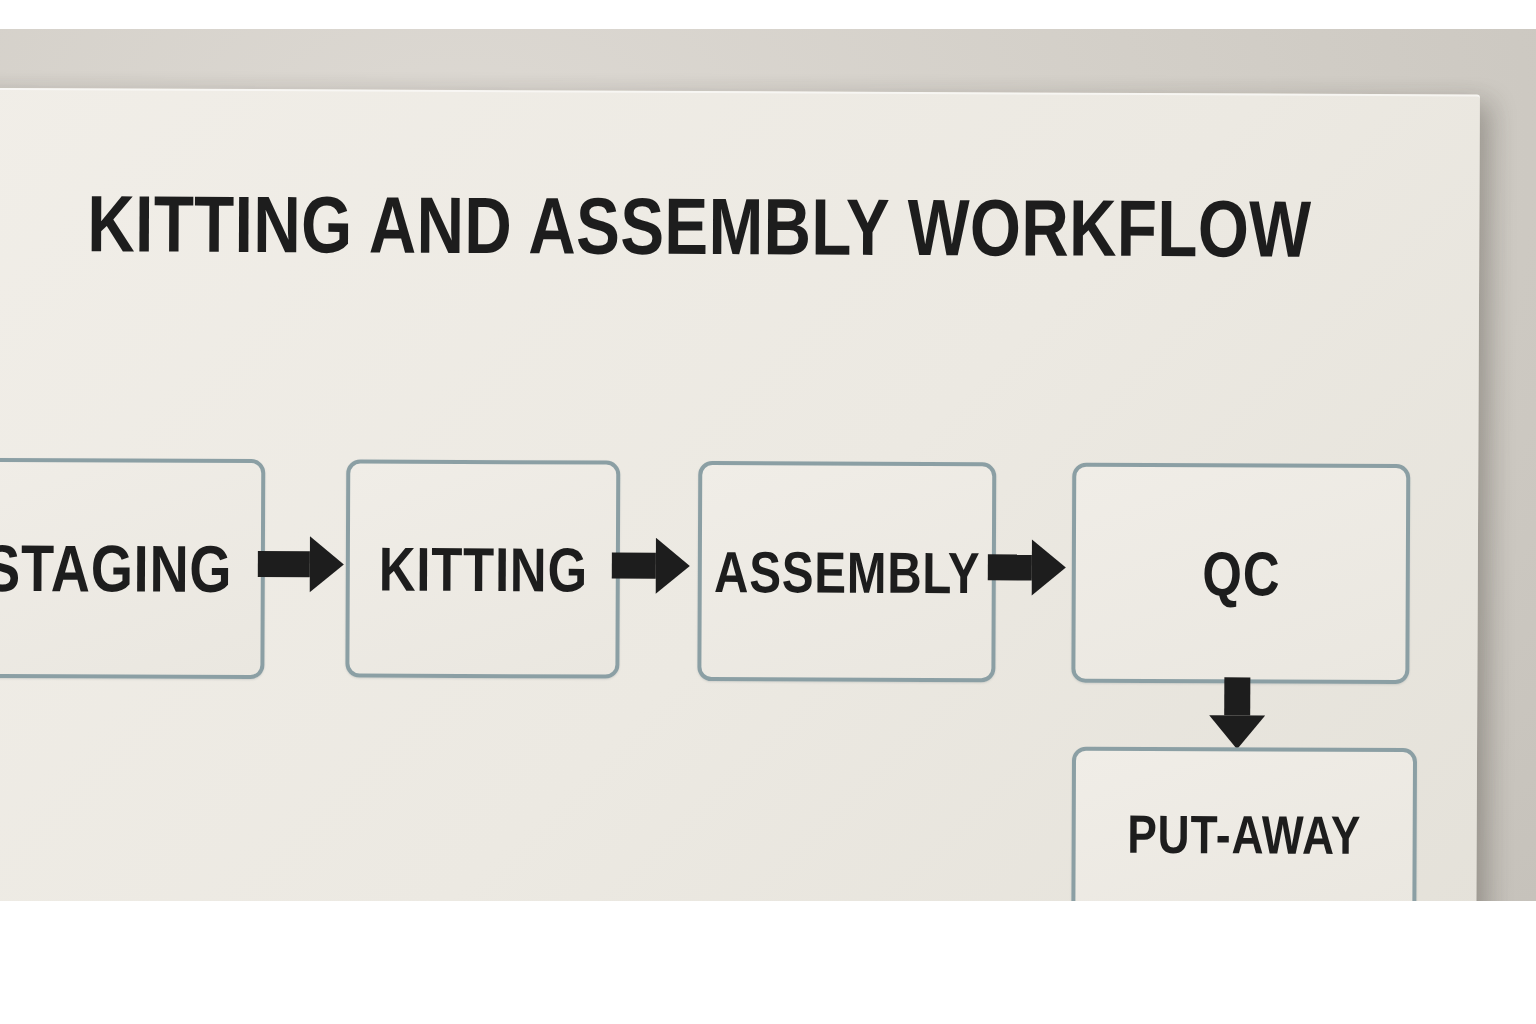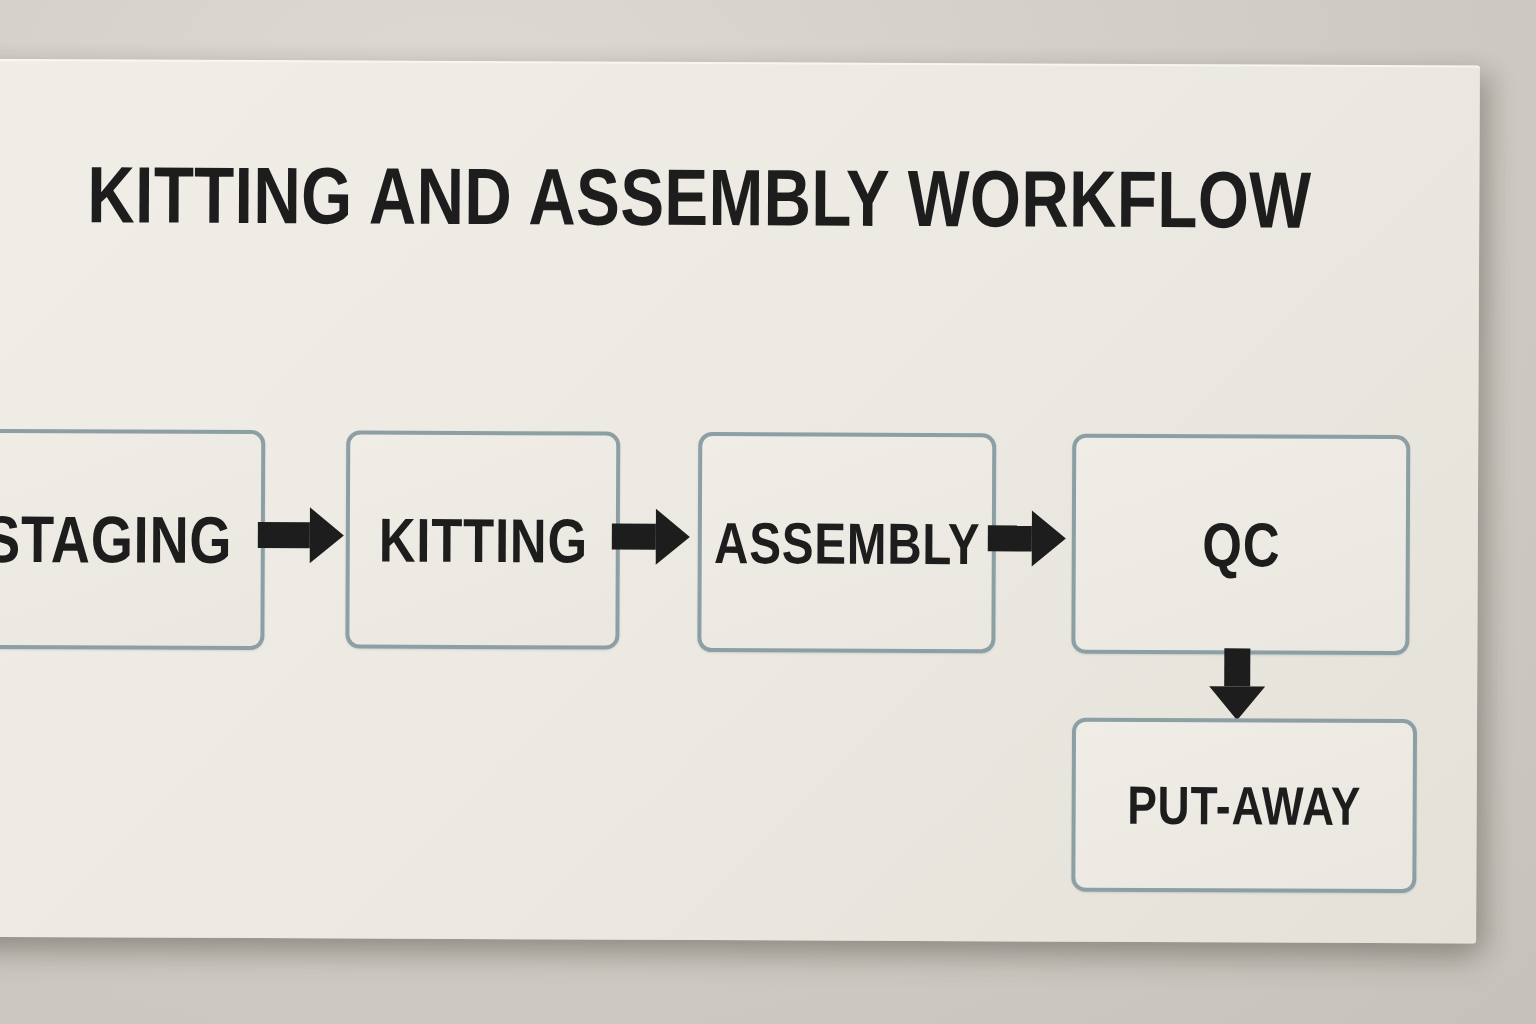--- a/index.html
+++ b/index.html
@@ -6,23 +6,24 @@
     margin: 0;
     padding: 0;
     width: 1536px;
     height: 1024px;
     overflow: hidden;
     font-family: "Liberation Sans", sans-serif;
   }
   .wall {
     position: relative;
     width: 1536px;
-    height: 1024px;
+    height: 872px;
     background: radial-gradient(ellipse at 30% 15%, #ddd9d3 0%, #d3cfc8 45%, #c6c2bb 100%);
     overflow: hidden;
+    margin-top: 29px;
   }
   .board {
     position: absolute;
     left: -80px;
     top: 62px;
     width: 1558px;
     height: 878px;
     background: linear-gradient(135deg, #f1eee8 0%, #ece9e2 55%, #e4e1d9 100%);
     border-radius: 3px;
     box-shadow:

